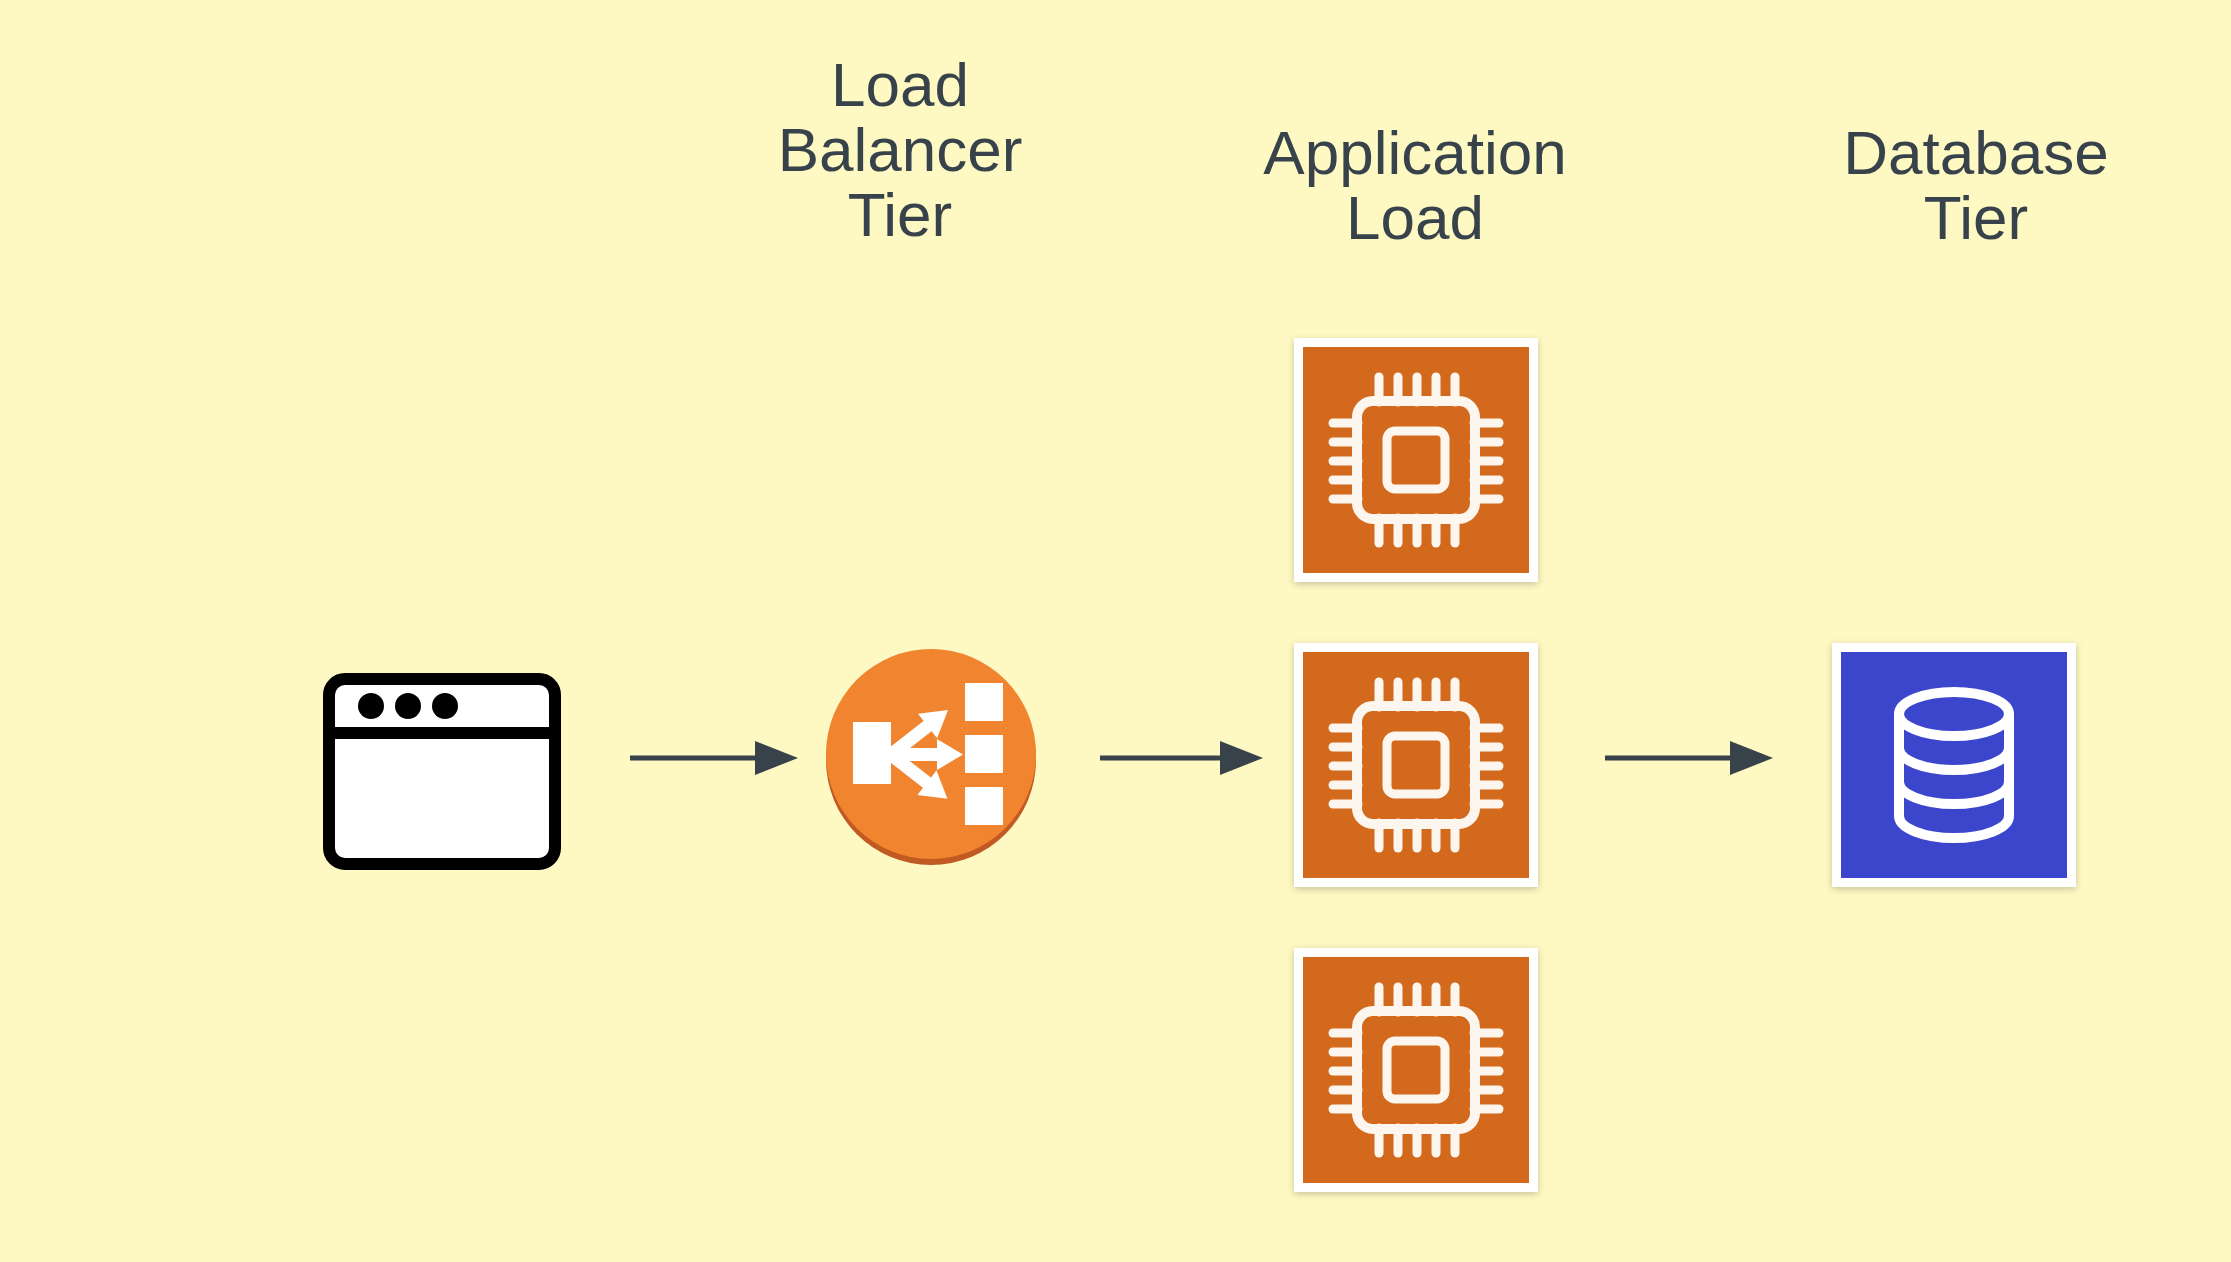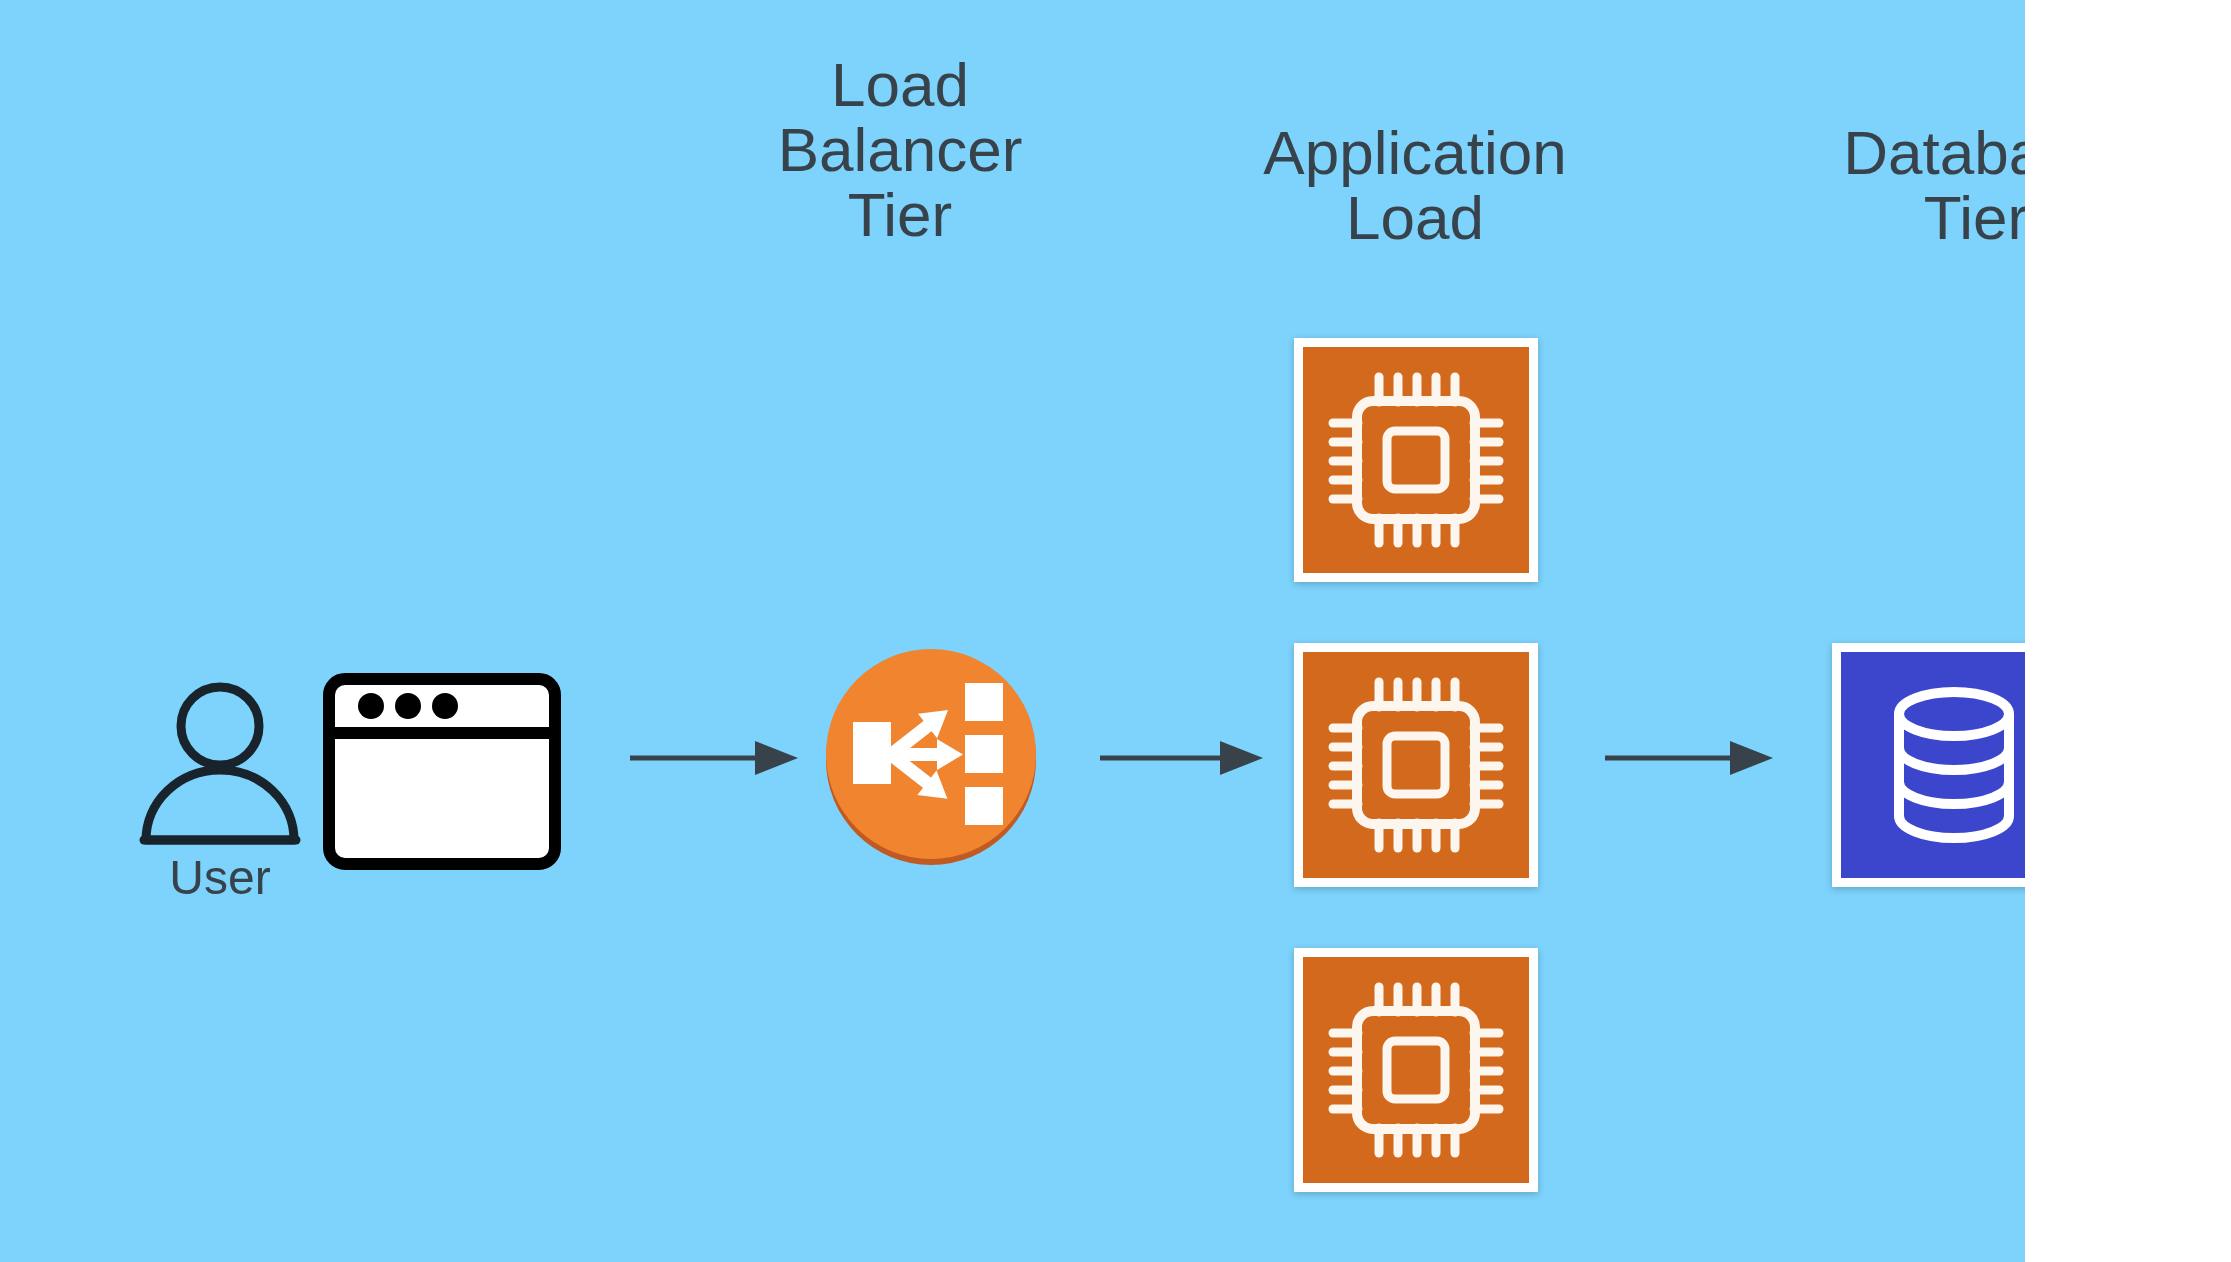--- a/index.html
+++ b/index.html
@@ -5,23 +5,23 @@
   html, body {
     margin: 0;
     padding: 0;
     background: #ffffff;
   }
   body {
     font-family: "Liberation Sans", sans-serif;
   }
   #canvas {
     position: relative;
-    width: 2025px;
+    width: 2231px;
     height: 1262px;
-    background: #7dd3fc;
+    background: #fef9c3;
     overflow: hidden;
   }
   .tier-title {
     position: absolute;
     text-align: center;
     color: #37424b;
     font-size: 62px;
     line-height: 1.05;
     font-weight: 400;
     white-space: pre-line;
@@ -107,28 +107,20 @@
   <div class="tier-title" id="title-lb">Load
 Balancer
 Tier</div>
 
   <div class="tier-title" id="title-app">Application
 Load</div>
 
   <div class="tier-title" id="title-db">Database
 Tier</div>
 
-  <div id="user-group">
-    <svg width="180" height="165" viewBox="0 0 180 165">
-      <circle cx="90" cy="46" r="39" fill="none" stroke="#19232c" stroke-width="9"></circle>
-      <path d="M 16 160 A 74 70 0 0 1 164 160 Z" fill="none" stroke="#19232c" stroke-width="9" stroke-linejoin="round"></path>
-      <line x1="14" y1="160" x2="166" y2="160" stroke="#19232c" stroke-width="9" stroke-linecap="round"></line>
-    </svg>
-    <div id="user-label">User</div>
-  </div>
 
   <div id="browser-window">
     <svg width="238" height="197" viewBox="0 0 238 197">
       <rect x="6" y="6" width="226" height="185" rx="16" ry="16" fill="#ffffff" stroke="#000000" stroke-width="12"></rect>
       <line x1="6" y1="60" x2="232" y2="60" stroke="#000000" stroke-width="12"></line>
       <circle cx="48" cy="33" r="13" fill="#000000"></circle>
       <circle cx="85" cy="33" r="13" fill="#000000"></circle>
       <circle cx="122" cy="33" r="13" fill="#000000"></circle>
     </svg>
   </div>

